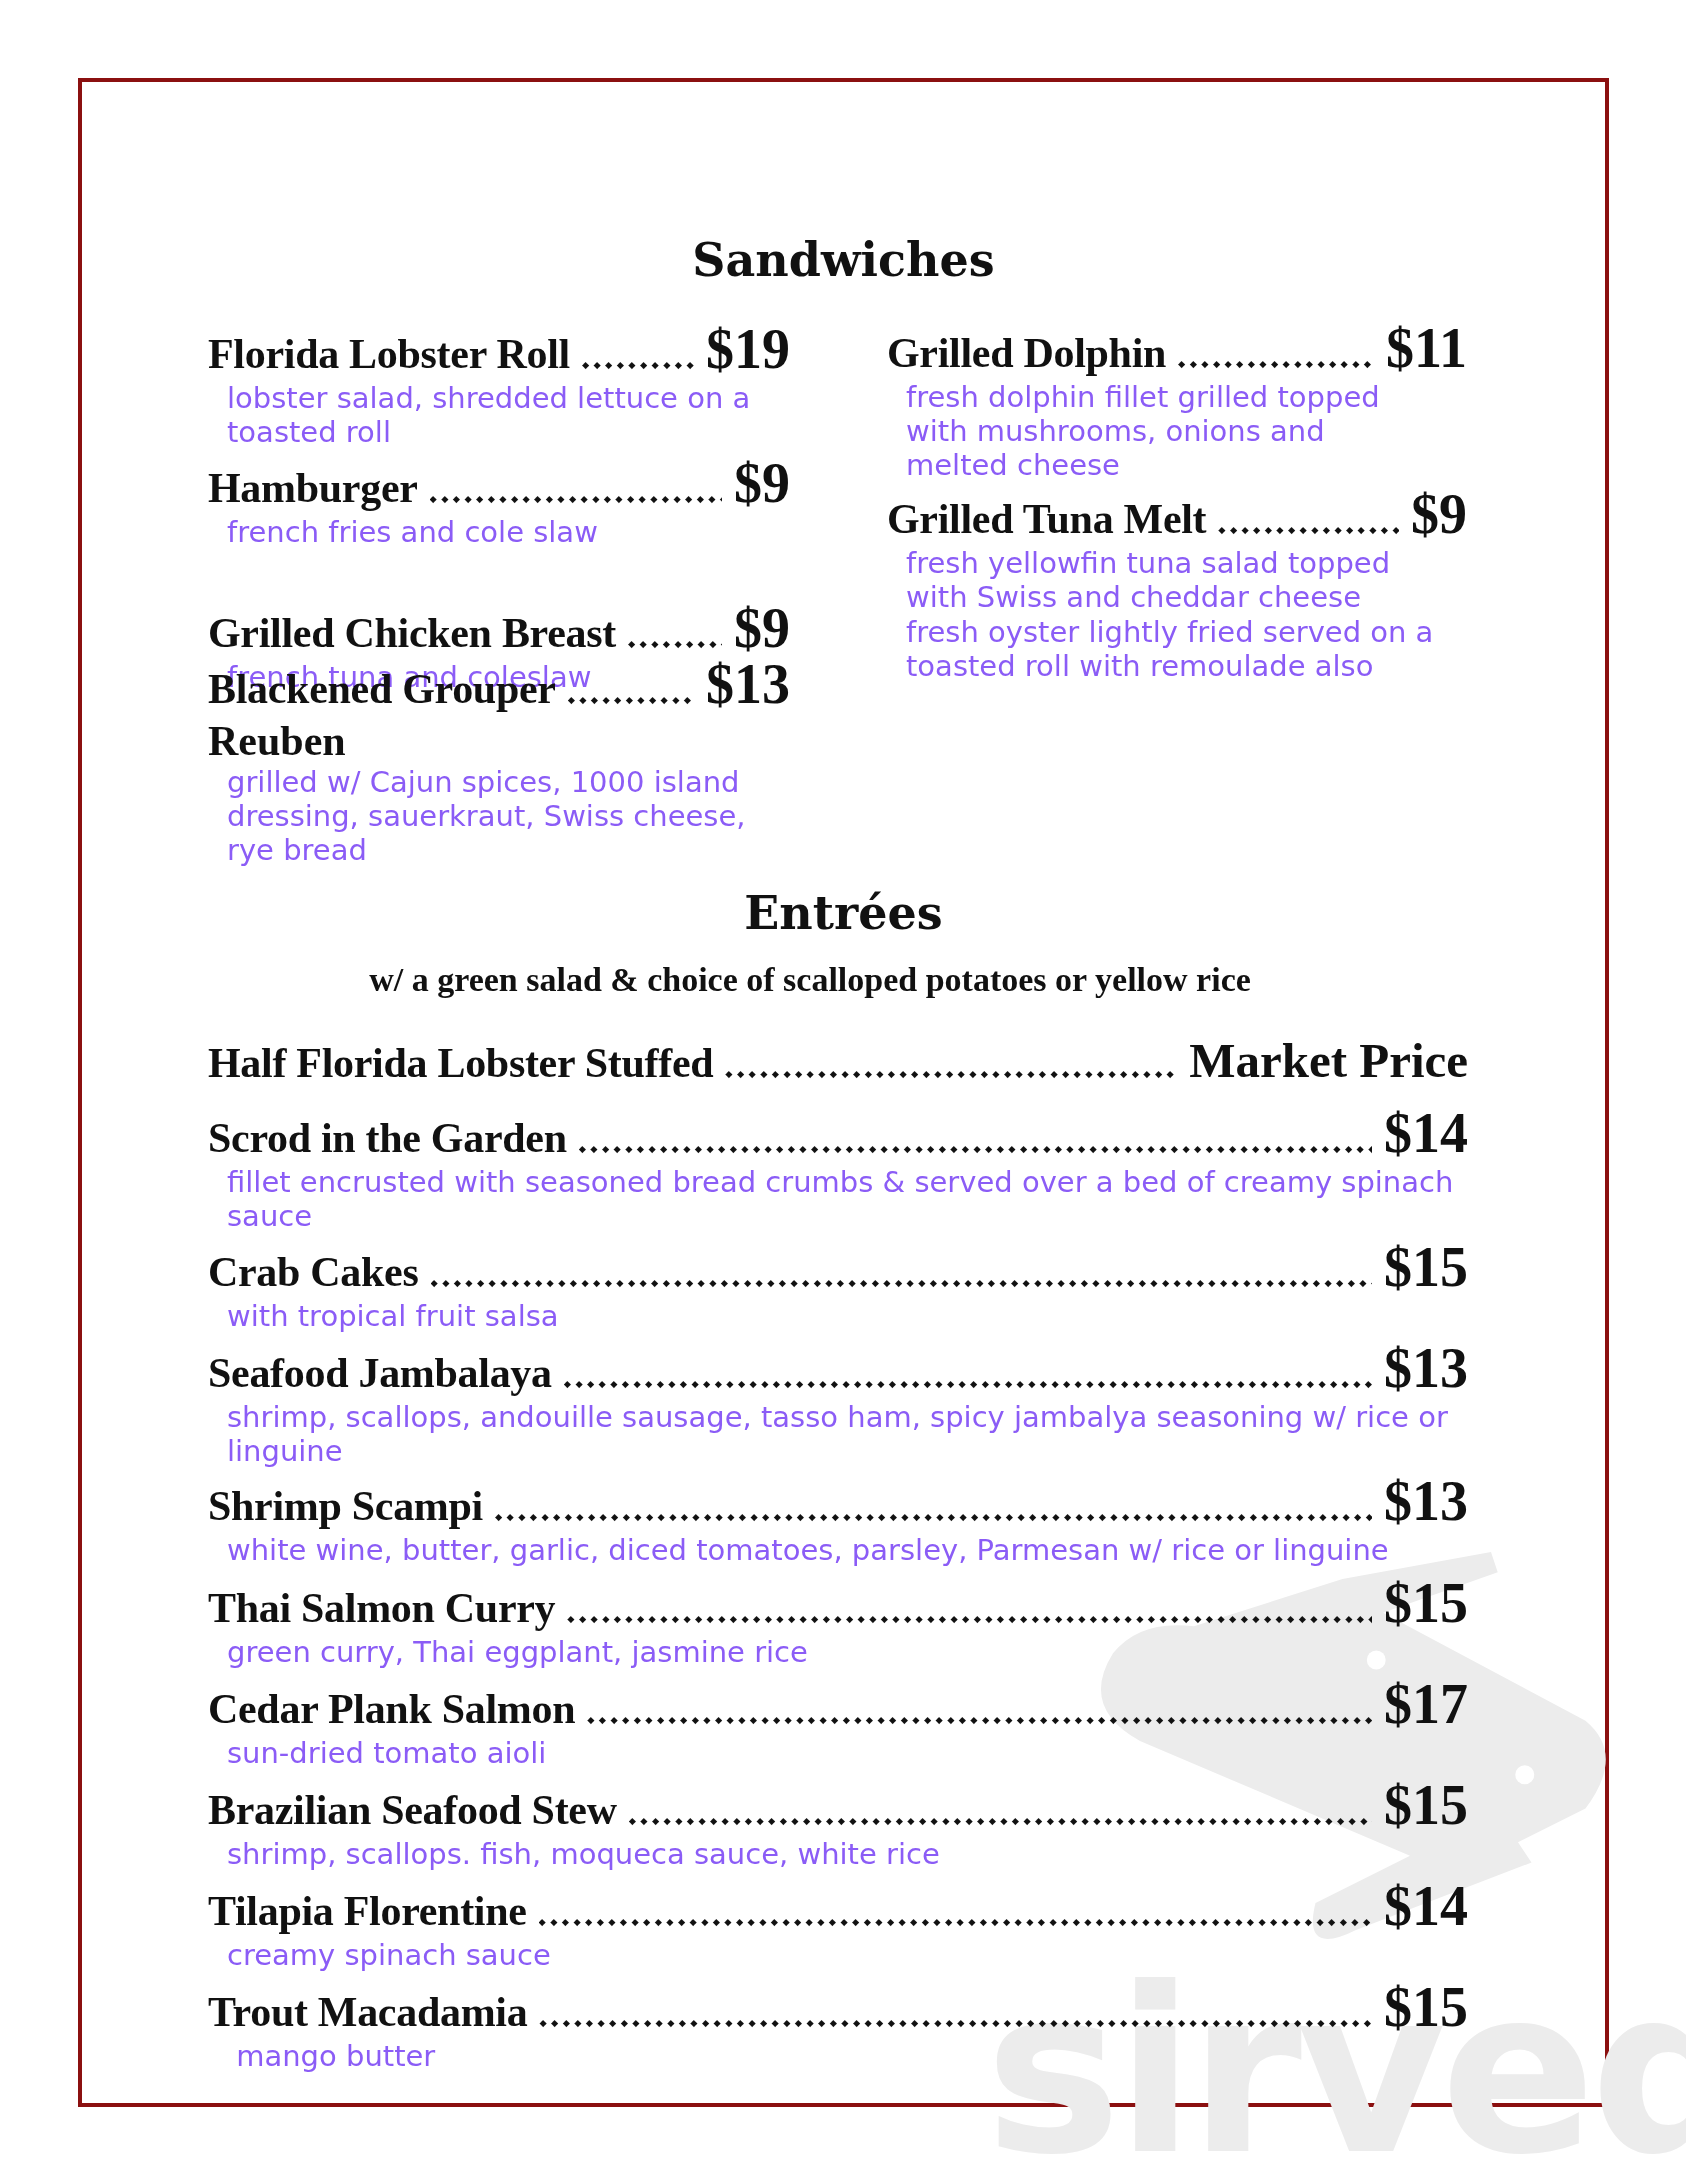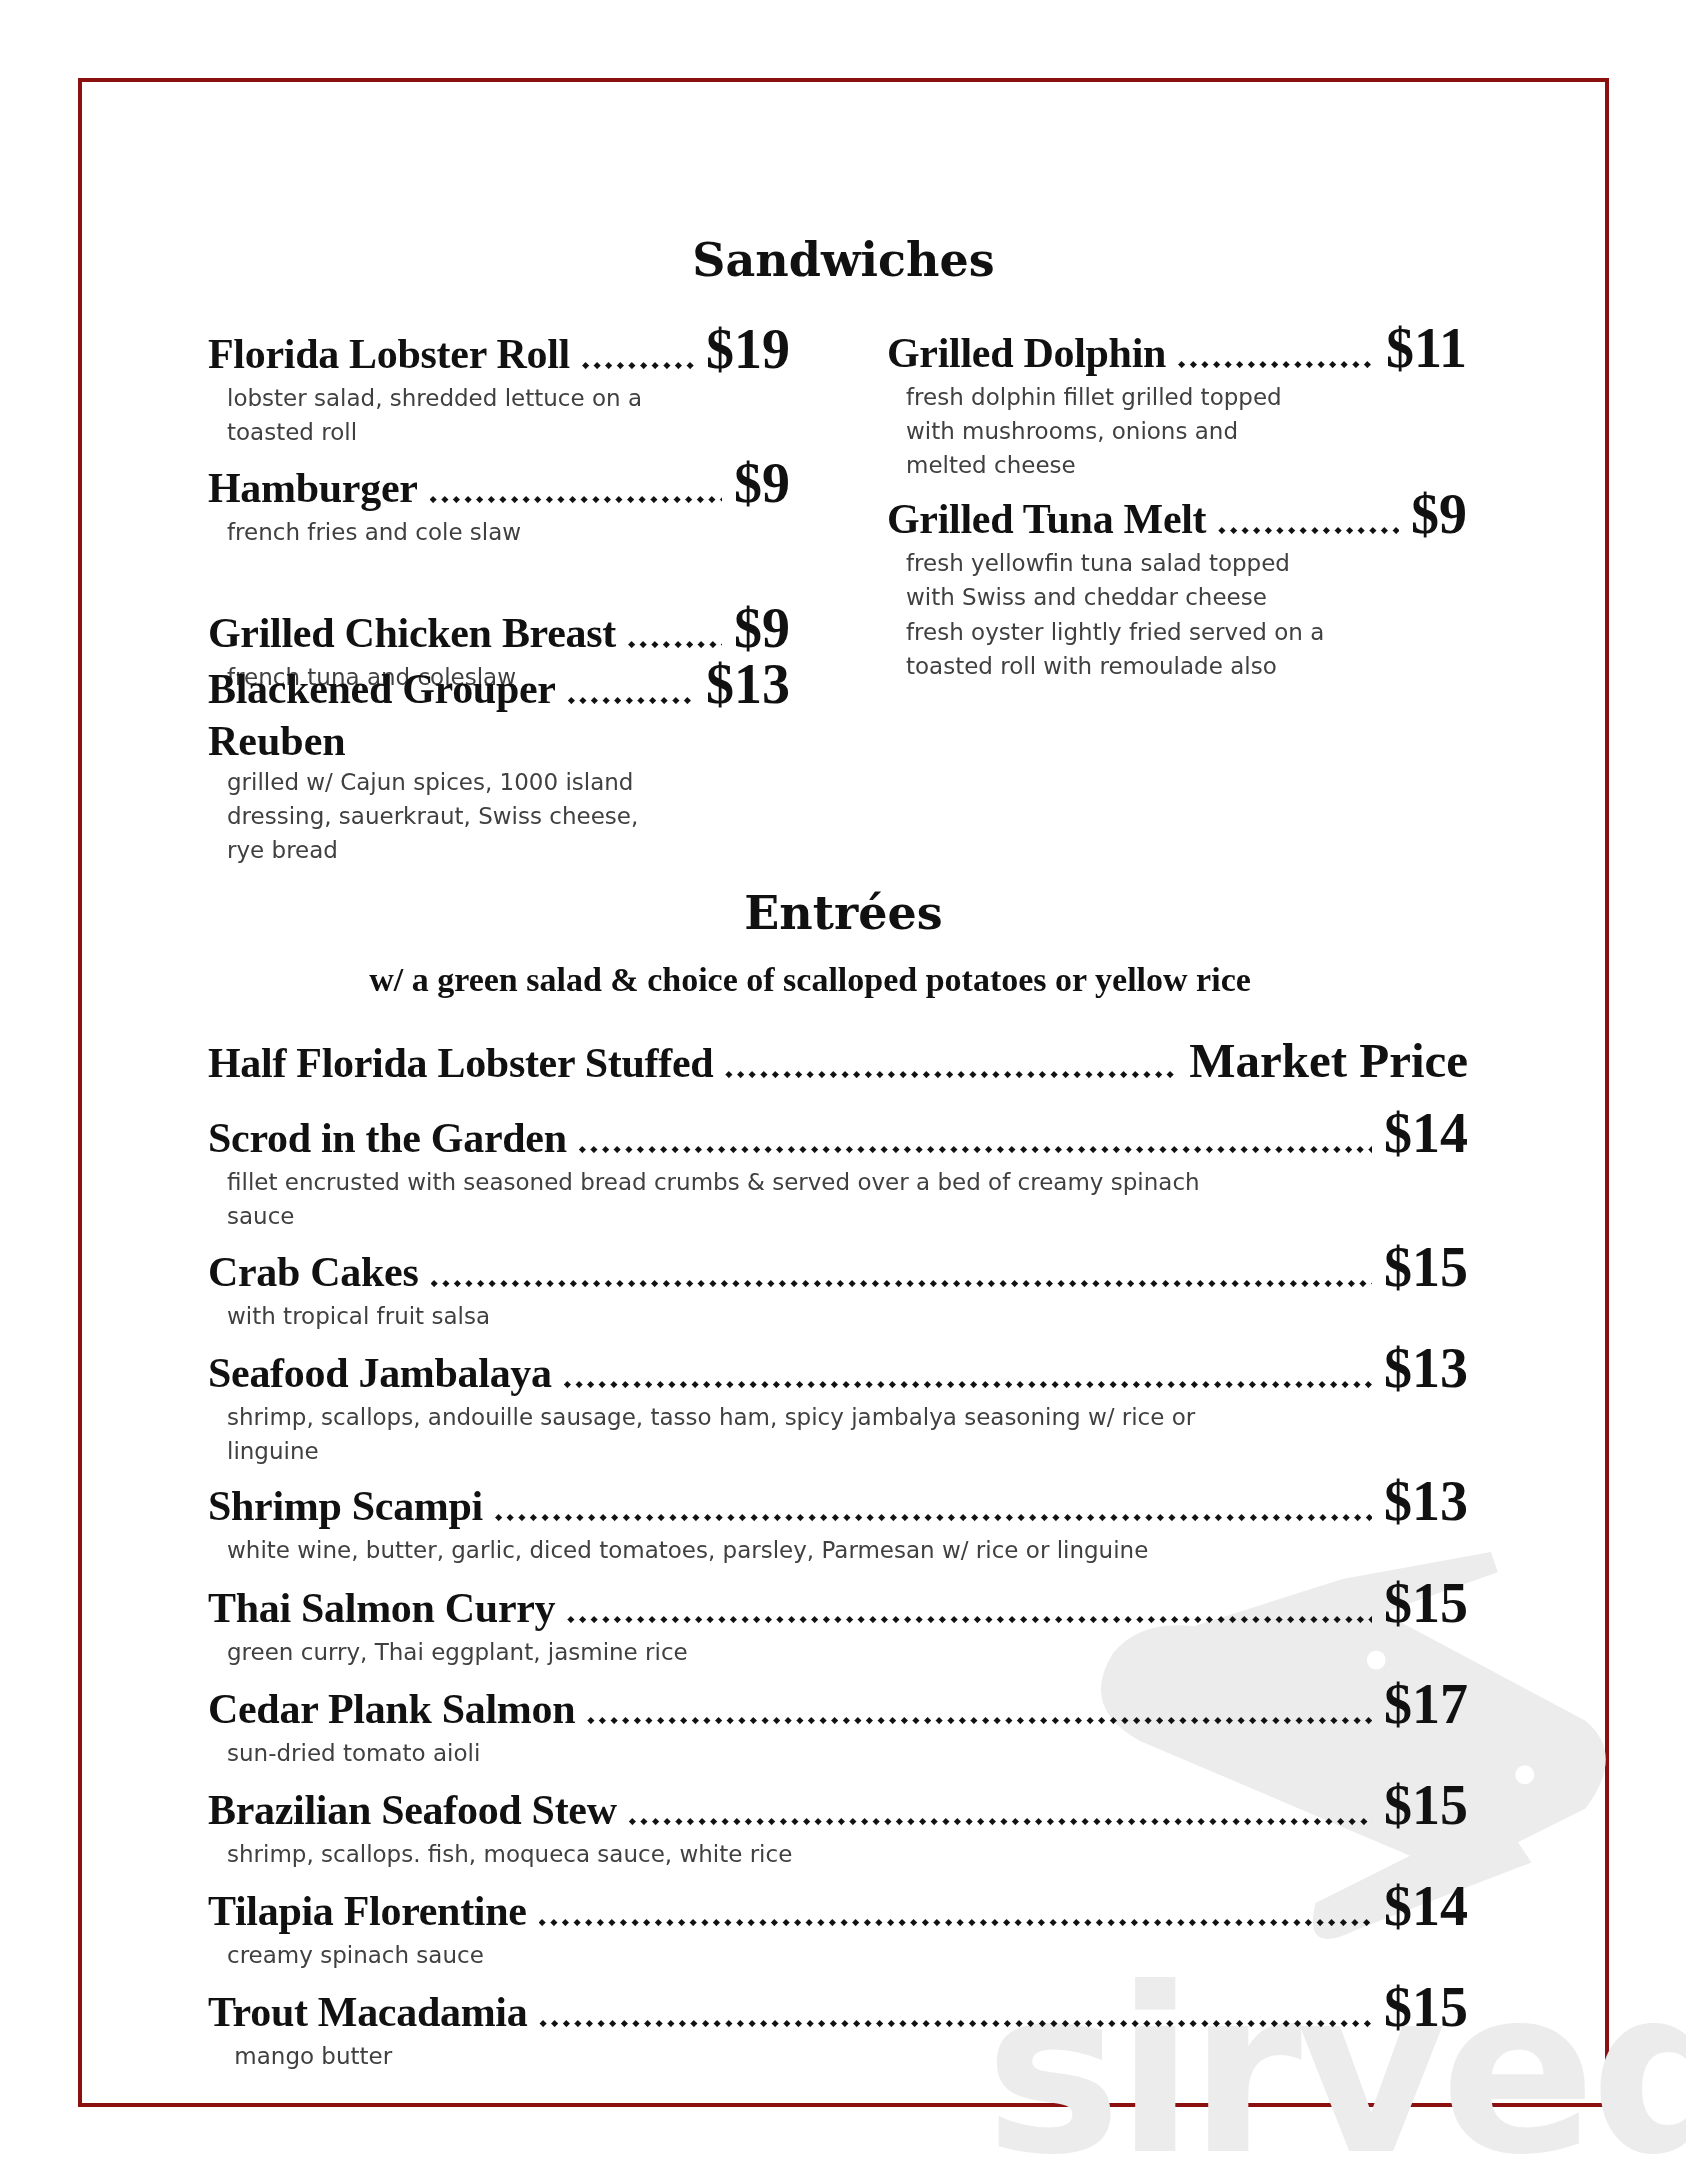--- a/index.html
+++ b/index.html
@@ -10,21 +10,21 @@
   .heading { position:absolute; left:0; width:1687px; text-align:center; font-family:"DejaVu Serif", serif; font-weight:bold; font-size:46px; }
   .subtitle { position:absolute; left:0; width:1620px; text-align:center; font-family:"Liberation Serif", serif; font-weight:bold; font-size:34px; }
   .item { position:absolute; }
   .row { display:flex; align-items:baseline; white-space:nowrap; }
   .name { font-family:"Liberation Serif", serif; font-weight:bold; font-size:42px; letter-spacing:-0.3px;text-align:right; }
   .leader { flex:1; overflow:hidden; margin:0 12px; font-size:23px; letter-spacing:2px; color:#111; white-space:nowrap; }
   .leader::before { content:"◆◆◆◆◆◆◆◆◆◆◆◆◆◆◆◆◆◆◆◆◆◆◆◆◆◆◆◆◆◆◆◆◆◆◆◆◆◆◆◆◆◆◆◆◆◆◆◆◆◆◆◆◆◆◆◆◆◆◆◆◆◆◆◆◆◆◆◆◆◆◆◆◆◆◆◆◆◆◆◆◆◆◆◆◆◆◆◆◆◆"; font-size:9.4px; letter-spacing:4.4px; }
   .price { font-family:"Liberation Serif", serif; font-weight:bold; font-size:56px; }
   .price.big { font-size:49px; }
   .name2 { font-family:"Liberation Serif", serif; font-weight:bold; font-size:42px; display:block; margin-top:1.3px; }
-  .desc { font-family:"DejaVu Sans", sans-serif; font-size:23px; line-height:34px; padding-left:19px; color:#404040; }
+  .desc { font-family:"DejaVu Sans", sans-serif; font-size:29px; line-height:34px; padding-left:19px; color:#8b5cf6; }
   .left { left:208px; width:582px; }
   .right { left:887px; width:580px; }
   .full { left:208px; width:1260px; }
 </style>
 </head>
 <body>
 
 <div class="frame"></div>
 
 <svg class="watermark" viewBox="0 0 1000 800">

